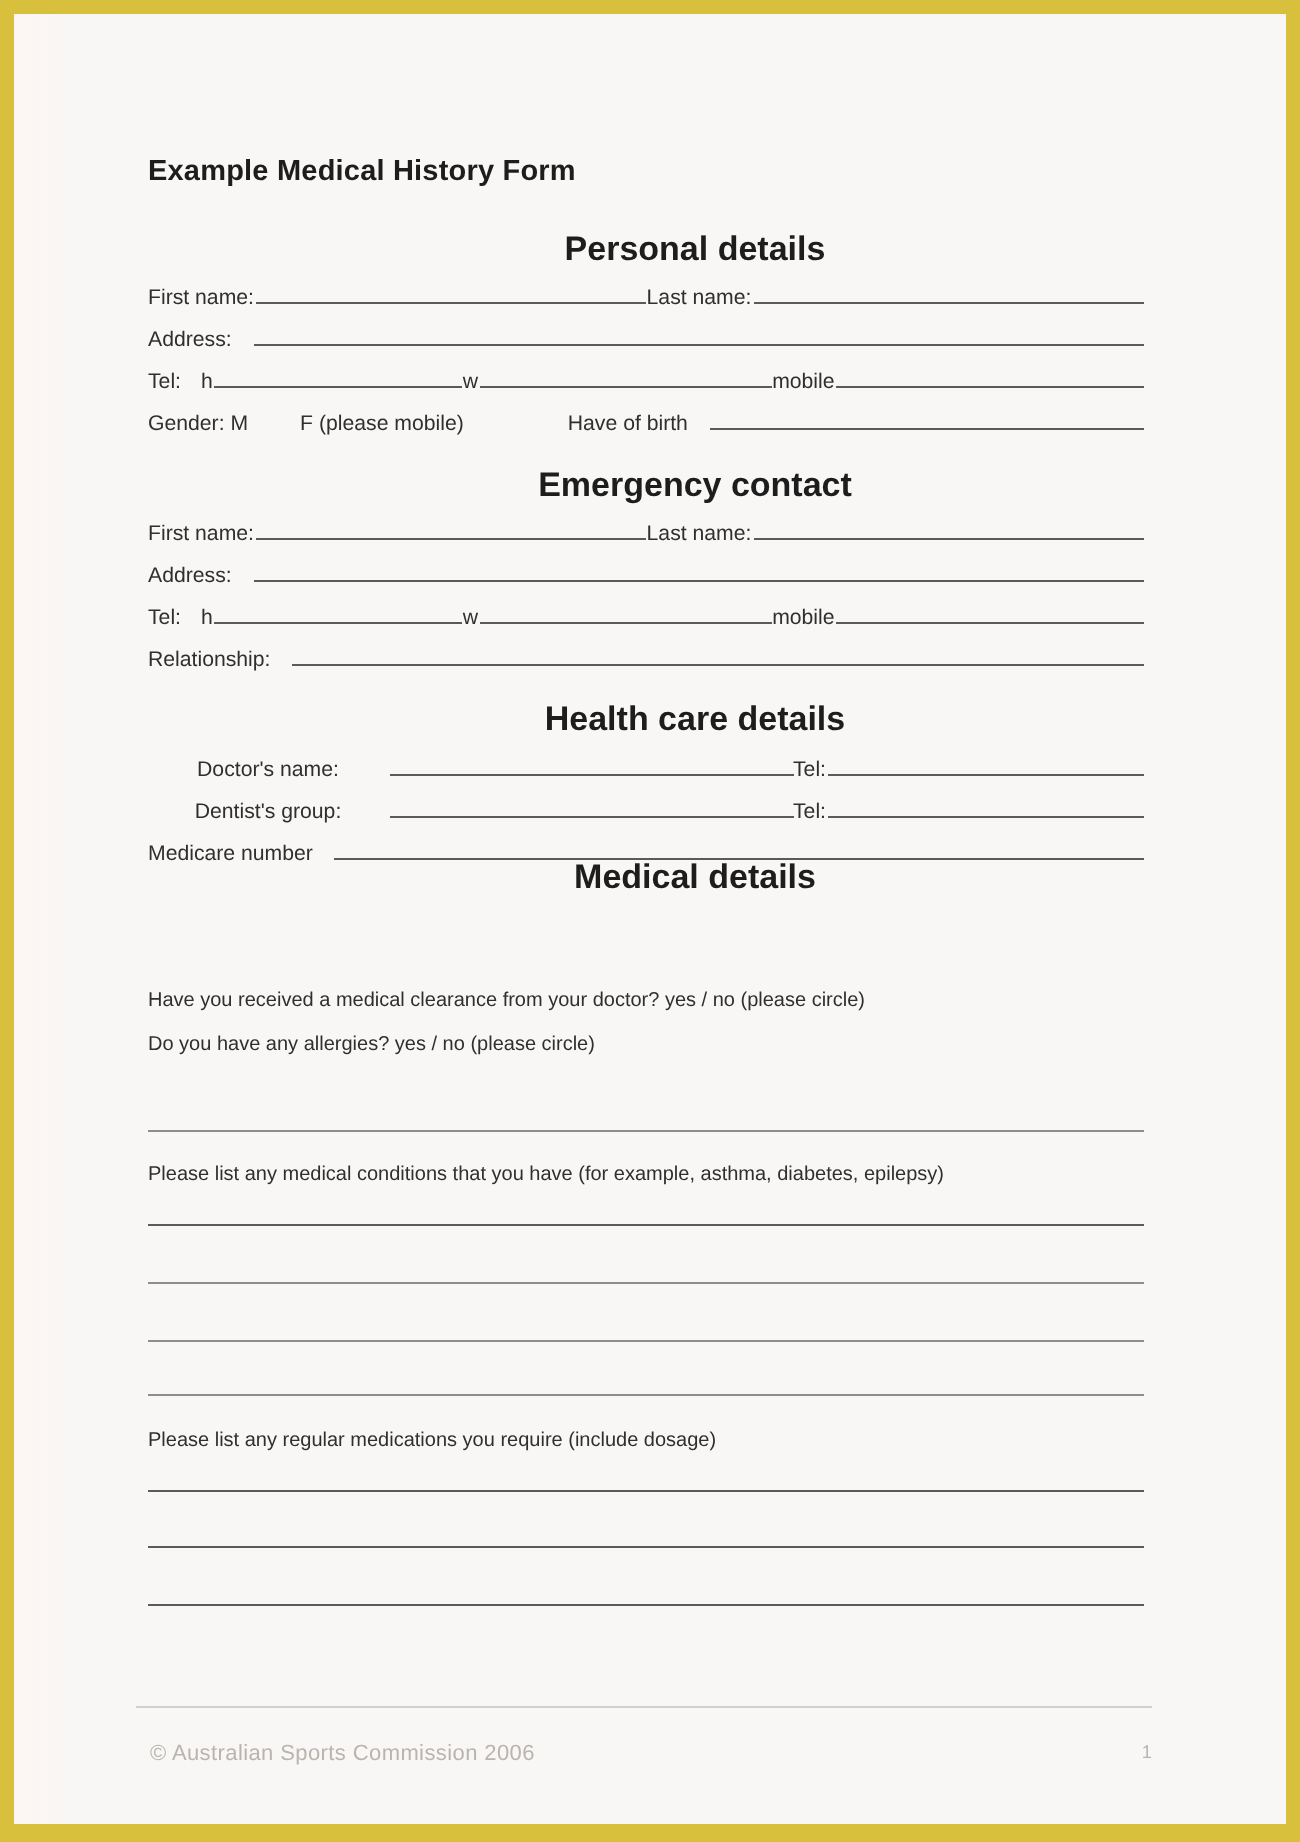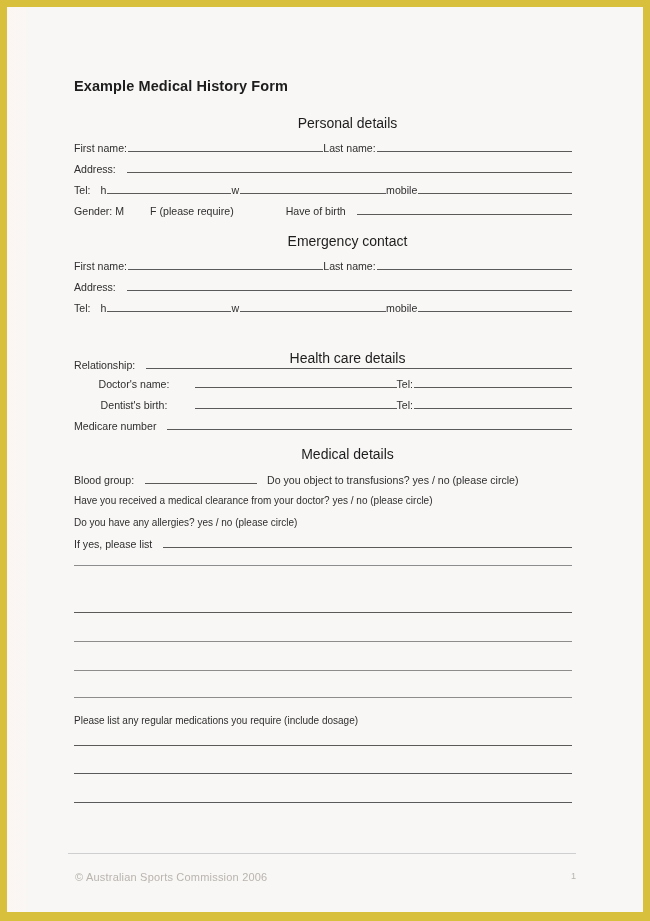--- a/index.html
+++ b/index.html
@@ -61,22 +61,22 @@
     letter-spacing: .1px;
     color: #1d1d1d;
   }
 
   
   .section-heading {
     position: absolute;
     left: 0;
     width: 636px;
     text-align: center;
-    font-size: 14px;
-    font-weight: normal;
+    font-size: 17px;
+    font-weight: bold;
     color: #1d1d1d;
     padding-left: 45px;
   }
 
   
   .row {
     position: absolute;
     left: 67px;
     width: 498px;
     height: 17px;
@@ -187,21 +187,21 @@
         <span class="fill tel-h"></span>
         <span class="lbl">w</span>
         <span class="fill tel-w"></span>
         <span class="lbl">mobile</span>
         <span class="fill"></span>
       </div>
 
       <div class="row" style="top:197px;">
         <span class="lbl">Gender: M</span>
         <span class="gap-md"></span>
-        <span class="lbl">F (please require)</span>
+        <span class="lbl">F (please mobile)</span>
         <span class="gap-lg"></span>
         <span class="lbl">Have of birth</span>
         <span class="gap-sm"></span>
         <span class="fill"></span>
       </div>
 
       <div class="section-heading" style="top:226px;">Emergency contact</div>
 
       <div class="row" style="top:252px;">
         <span class="lbl">First name:</span>
@@ -220,70 +220,59 @@
         <span class="lbl">Tel:</span>
         <span class="gap-sm"></span>
         <span class="lbl">h</span>
         <span class="fill tel-h"></span>
         <span class="lbl">w</span>
         <span class="fill tel-w"></span>
         <span class="lbl">mobile</span>
         <span class="fill"></span>
       </div>
 
-      <div class="row" style="top:315px;margin-top:36px;">
+      <div class="row" style="top:315px;">
         <span class="lbl">Relationship:</span>
         <span class="gap-sm"></span>
         <span class="fill"></span>
       </div>
 
       <div class="section-heading" style="top:343px;">Health care details</div>
 
       <div class="row" style="top:370px;">
         <span class="lbl" style="width:120px;flex:0 0 120px;">Doctor's name:</span>
         <span class="fill"></span>
         <span class="lbl">Tel:</span>
         <span class="fill" style="flex:0 0 158px;"></span>
       </div>
 
       <div class="row" style="top:391px;">
-        <span class="lbl" style="width:120px;flex:0 0 120px;">Dentist's birth:</span>
+        <span class="lbl" style="width:120px;flex:0 0 120px;">Dentist's group:</span>
         <span class="fill"></span>
         <span class="lbl">Tel:</span>
         <span class="fill" style="flex:0 0 158px;"></span>
       </div>
 
       <div class="row" style="top:412px;">
         <span class="lbl">Medicare number</span>
         <span class="gap-sm"></span>
         <span class="fill"></span>
       </div>
 
-      <div class="section-heading" style="top:439px;">Medical details</div>
-
-      <div class="row" style="top:466px;">
-        <span class="lbl">Blood group:</span>
-        <span class="gap-sm"></span>
-        <span class="fill fixed-m"></span>
-        <span class="gap-sm"></span>
-        <span class="lbl">Do you object to transfusions? yes / no (please circle)</span>
-      </div>
+      <div class="section-heading" style="top:422px;">Medical details</div>
+
 
       <div class="textrow" style="top:488px;">Have you received a medical clearance from your doctor? yes / no (please circle)</div>
 
       <div class="textrow" style="top:510px;">Do you have any allergies? yes / no (please circle)</div>
 
-      <div class="row" style="top:530px;">
-        <span class="lbl">If yes, please list</span>
-        <span class="gap-sm"></span>
-        <span class="fill"></span>
-      </div>
 
       <div class="ruled soft" style="top:558px;"></div>
 
+      <div class="textrow" style="top:575px;">Please list any medical conditions that you have (for example, asthma, diabetes, epilepsy)</div>
 
       <div class="ruled" style="top:605px;"></div>
       <div class="ruled soft" style="top:634px;"></div>
       <div class="ruled soft" style="top:663px;"></div>
       <div class="ruled soft" style="top:690px;"></div>
 
       <div class="textrow" style="top:708px;">Please list any regular medications you require (include dosage)</div>
 
       <div class="ruled" style="top:738px;"></div>
       <div class="ruled" style="top:766px;"></div>

